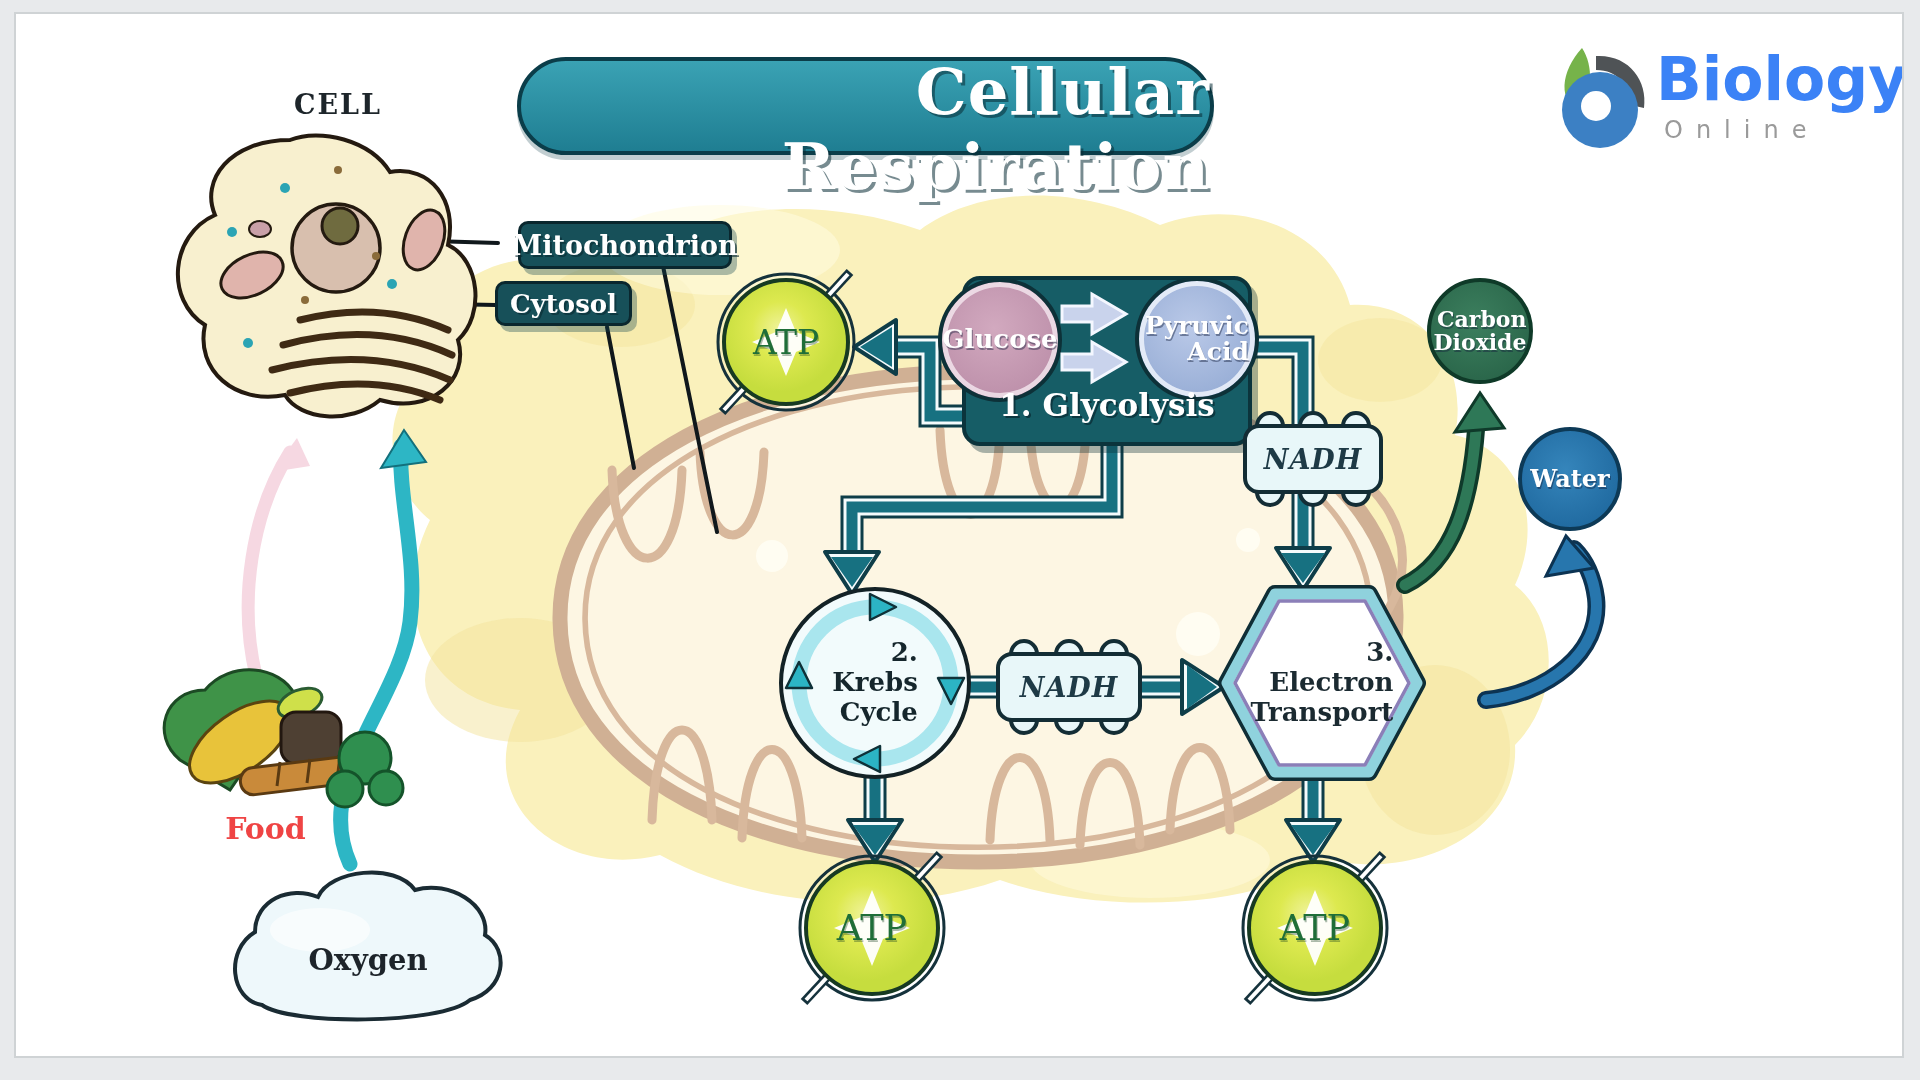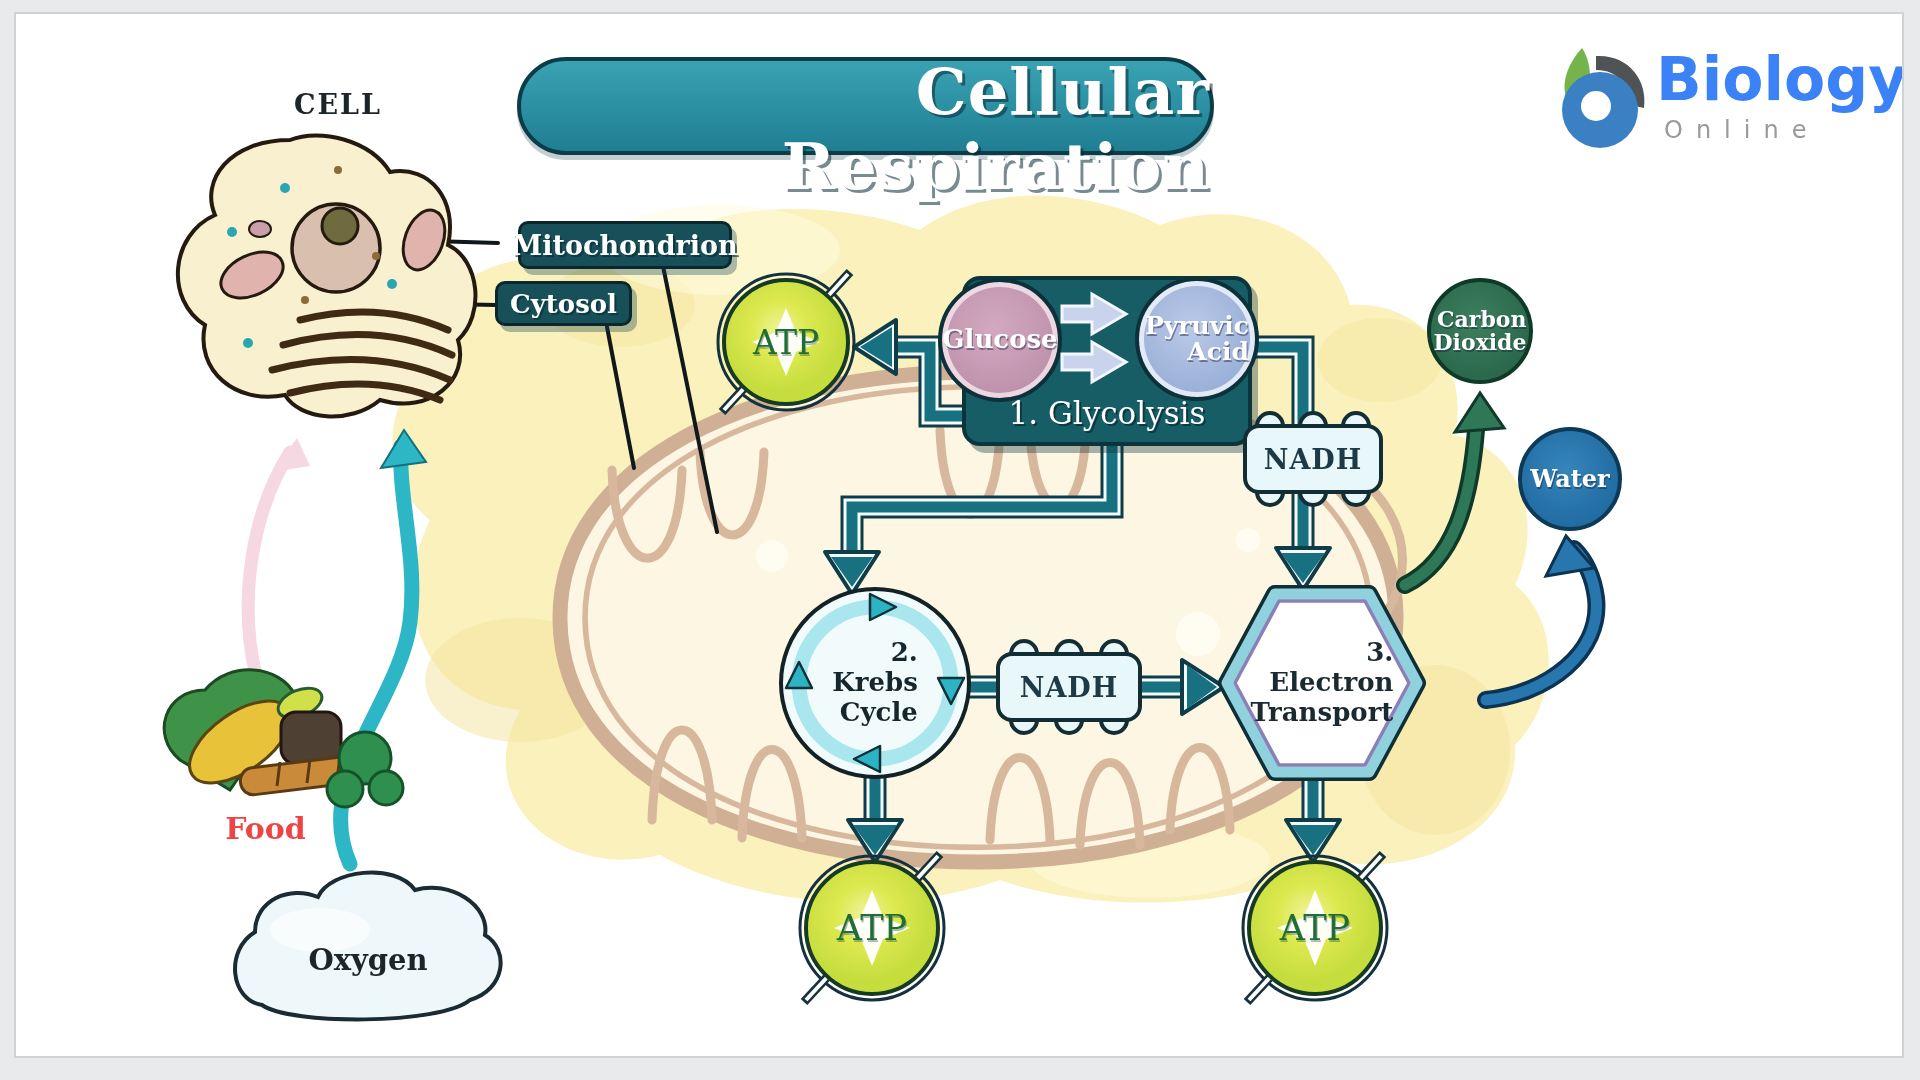--- a/index.html
+++ b/index.html
@@ -48,36 +48,36 @@
   }
   #mito-label{left:497px; top:221px; width:214px; height:48px; font-size:27px;margin-left:21px;}
   #cyto-label{left:495px; top:281px; width:137px; height:45px; font-size:26px;}
 
   
   #glyc-box{
     left:962px; top:276px; width:290px; height:170px; z-index:4;
     background:#165d66; border:4px solid #0b343c; border-radius:18px;
     box-shadow:6px 7px 0 rgba(10,45,52,.35);
   }
-  #glyc-label{left:962px; top:392px; width:290px; height:42px; z-index:6;
-    color:#fff; font-weight:normal; font-size:31px; text-shadow:2px 2px 0 rgba(8,40,48,.7);}
+  #glyc-label{left:962px; top:384px; width:290px; height:42px; z-index:6;
+    color:#fff; font-weight:bold; font-size:31px; text-shadow:2px 2px 0 rgba(8,40,48,.7);}
   .mol-circle{z-index:5; border-radius:50%; color:#fff; font-weight:bold;
     text-shadow:1px 2px 0 rgba(20,30,60,.45); line-height:1.05;}
   #glucose-circle{left:938px; top:278px; width:124px; height:124px; font-size:26px;
     background:radial-gradient(circle at 45% 40%, #d2a9bf, #bd90aa 75%);
     border:4px solid #0d3138; box-shadow:inset 0 0 0 5px rgba(245,232,240,.8);}
   #pyruvic-circle{left:1135px; top:277px; width:124px; height:124px; font-size:25px;
     background:radial-gradient(circle at 45% 40%, #bac9e8, #98aed6 75%);
     border:4px solid #0d3138; box-shadow:inset 0 0 0 5px rgba(238,243,252,.85);}
   #glyc-arrows{left:1058px; top:286px; width:82px; height:104px; z-index:6;}
 
   
   .nadh-box{
     z-index:5; background:#e8f7f9; border:4px solid #132d35; border-radius:16px;
-    color:#1e3a46; font-weight:bold; font-size:27px; letter-spacing:1px;
+    color:#1e3a46; font-weight:bold; font-size:27px; letter-spacing:1px;font-style:italic;
   }
   #nadh-top{left:1243px; top:424px; width:140px; height:70px;}
   #nadh-mid{left:996px; top:652px; width:146px; height:70px;}
 
   
   .stage-text{z-index:5; font-weight:bold; color:#15262c; line-height:1.15; font-size:26px;}
   #krebs-text{left:800px; top:617px; width:150px; height:132px;}
   #et-text{left:1237px; top:611px; width:170px; height:144px; color:#1b2a31;}
 
   

